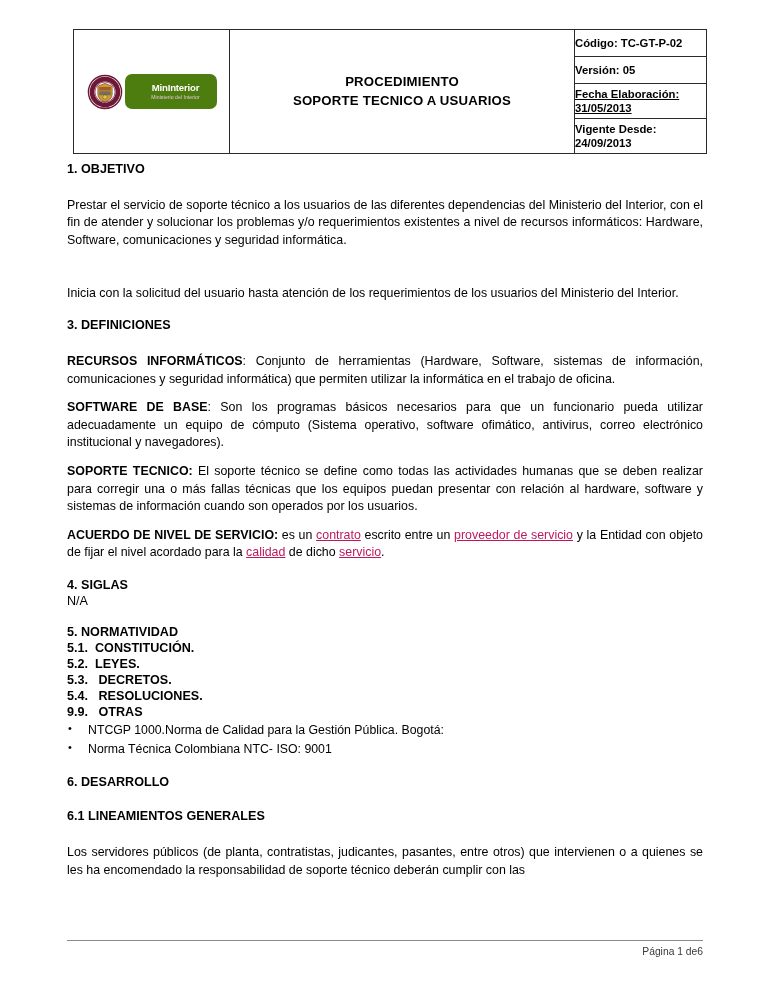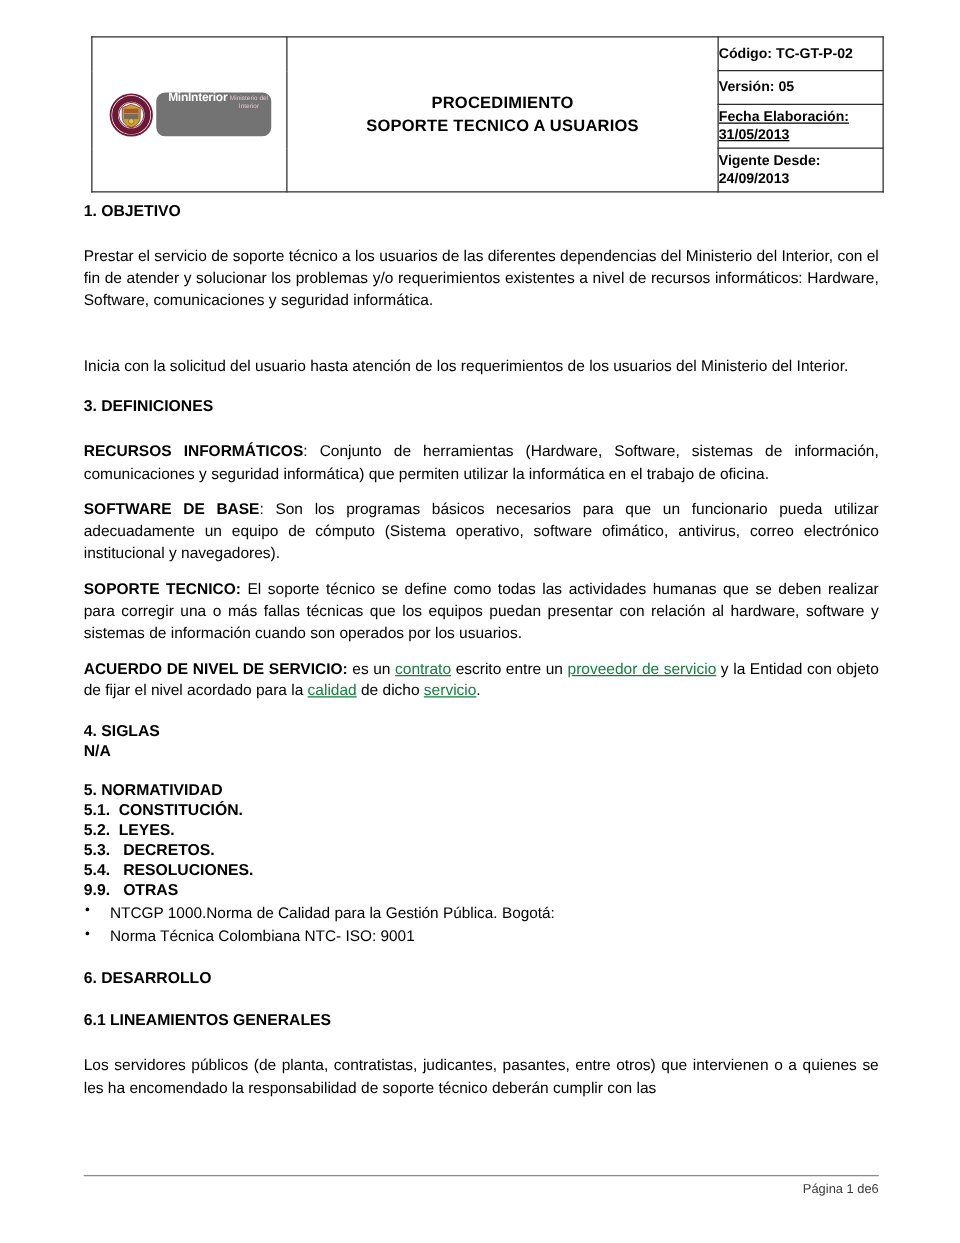--- a/index.html
+++ b/index.html
@@ -72,24 +72,24 @@
     height: 100%;
   }
   .seal {
     width: 36px;
     height: 36px;
     flex: 0 0 36px;
   }
   .wordmark {
     width: 92px;
     height: 35px;
-    background: #737373;
+    background: #4d7c0f;
     border-radius: 7px;
     display: flex;
-    flex-direction: row;
+    flex-direction: column;
     justify-content: center;
     padding-left: 10px;
     box-sizing: border-box;
   }
   .wordmark .wm-main {
     color: #ffffff;
     font-size: 9.6px;
     font-weight: bold;
     letter-spacing: -0.2px;
     line-height: 1.05;
@@ -120,21 +120,21 @@
     line-height: 1.42;
     text-align: justify;
     margin: 0;
   }
   .para b { font-weight: bold; }
   .spacer-lg { height: 19px; }
   .spacer-md { height: 16px; }
   .spacer-sm { height: 11px; }
 
   a.doclink {
-    color: #15803d;
+    color: #be185d;
   }
 
   .sub-list {
     margin: 0;
     padding: 0;
     list-style: none;
   }
   .sub-list li {
     font-weight: bold;
     font-size: 12.6px;
@@ -154,21 +154,21 @@
     padding-left: 21px;
   }
   .bullets li::before {
     content: "\2022";
     position: absolute;
     left: 1px;
     top: -1px;
     font-size: 11px;
   }
 
-  .na { font-weight: bold; font-size: 12.6px; line-height: 1.25; }
+  .na { font-weight: normal; font-size: 12.6px; line-height: 1.25; }
 
   
   .footer-rule {
     position: absolute;
     left: 67px;
     top: 940px;
     width: 636px;
     height: 0;
     border-top: 1px solid #8a8a8a;
   }

